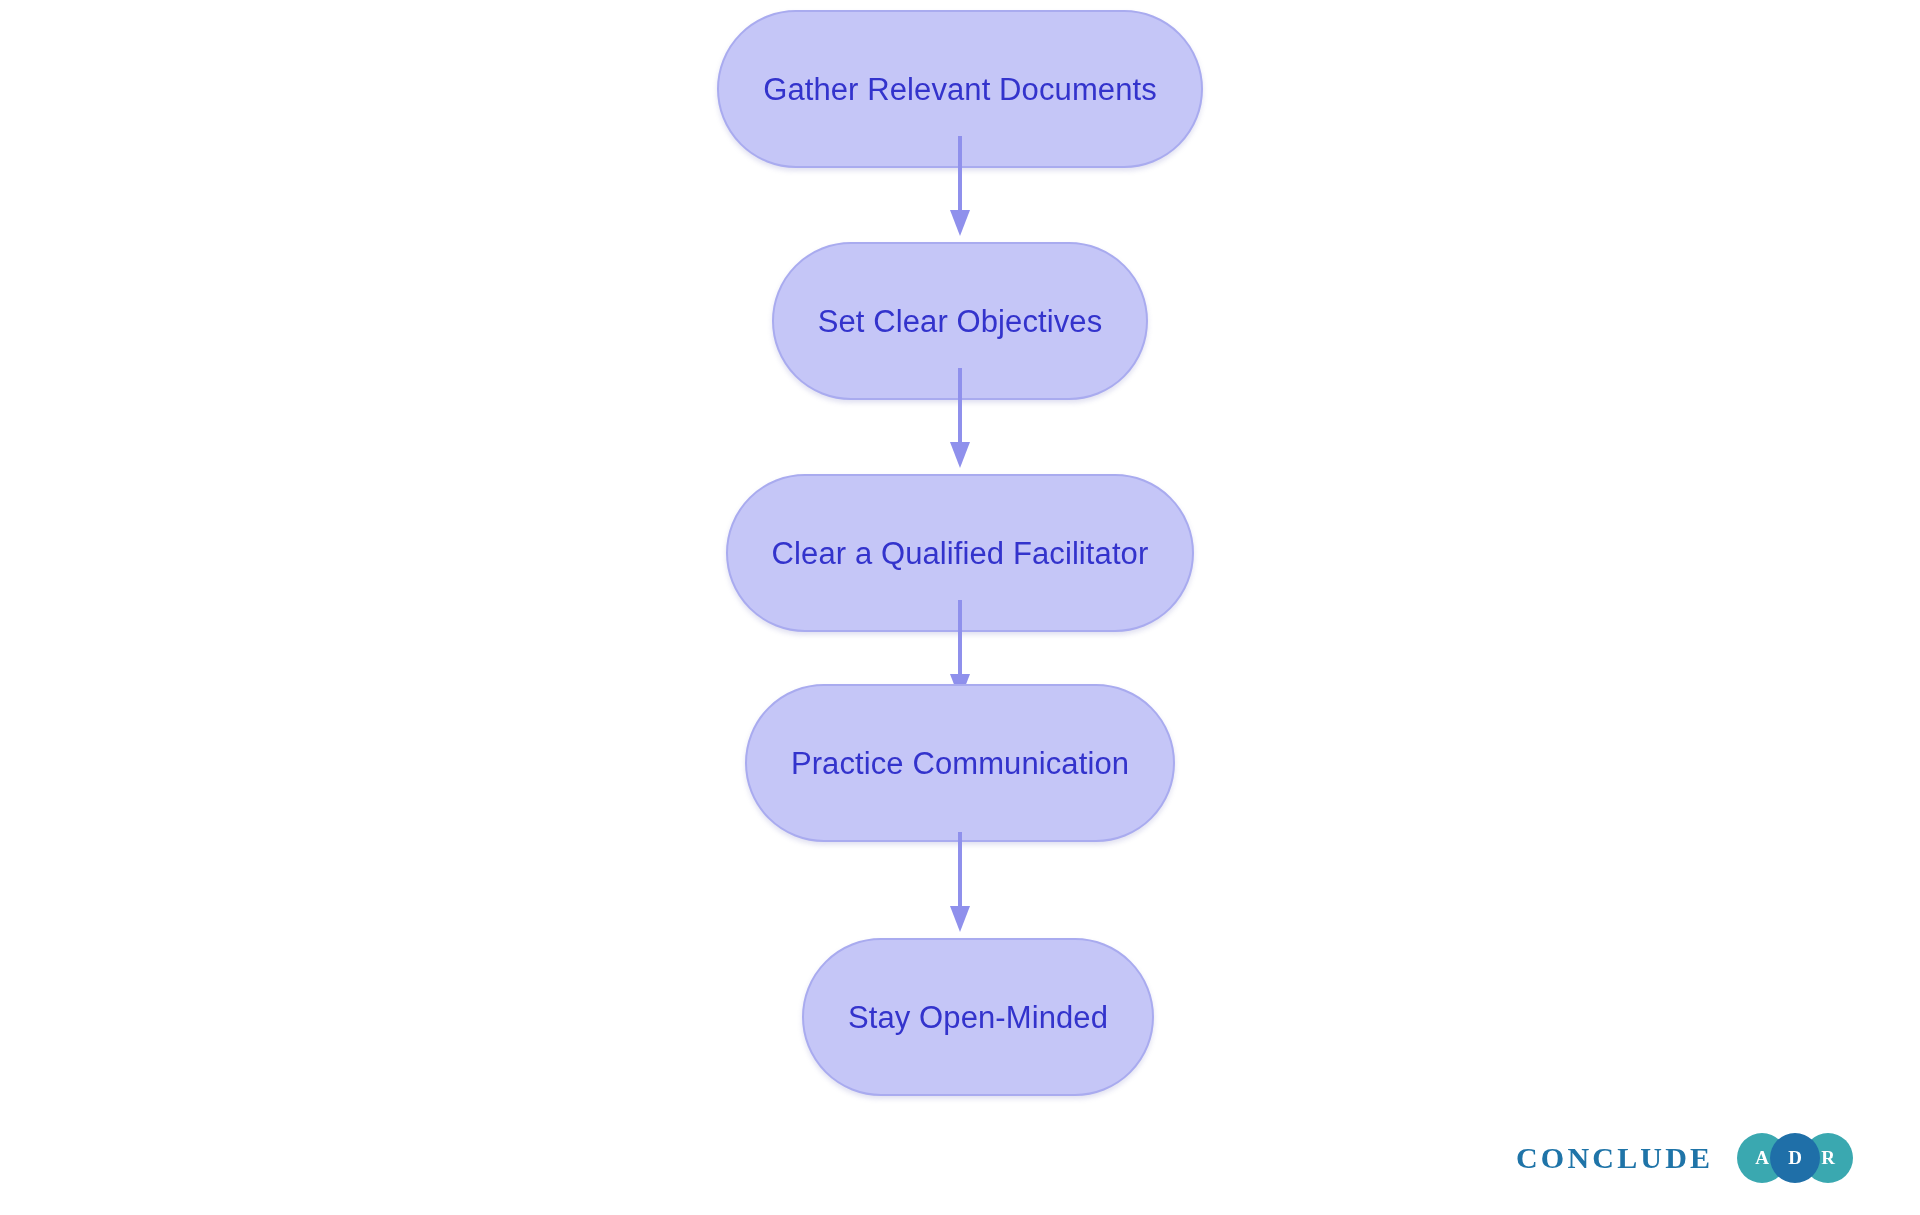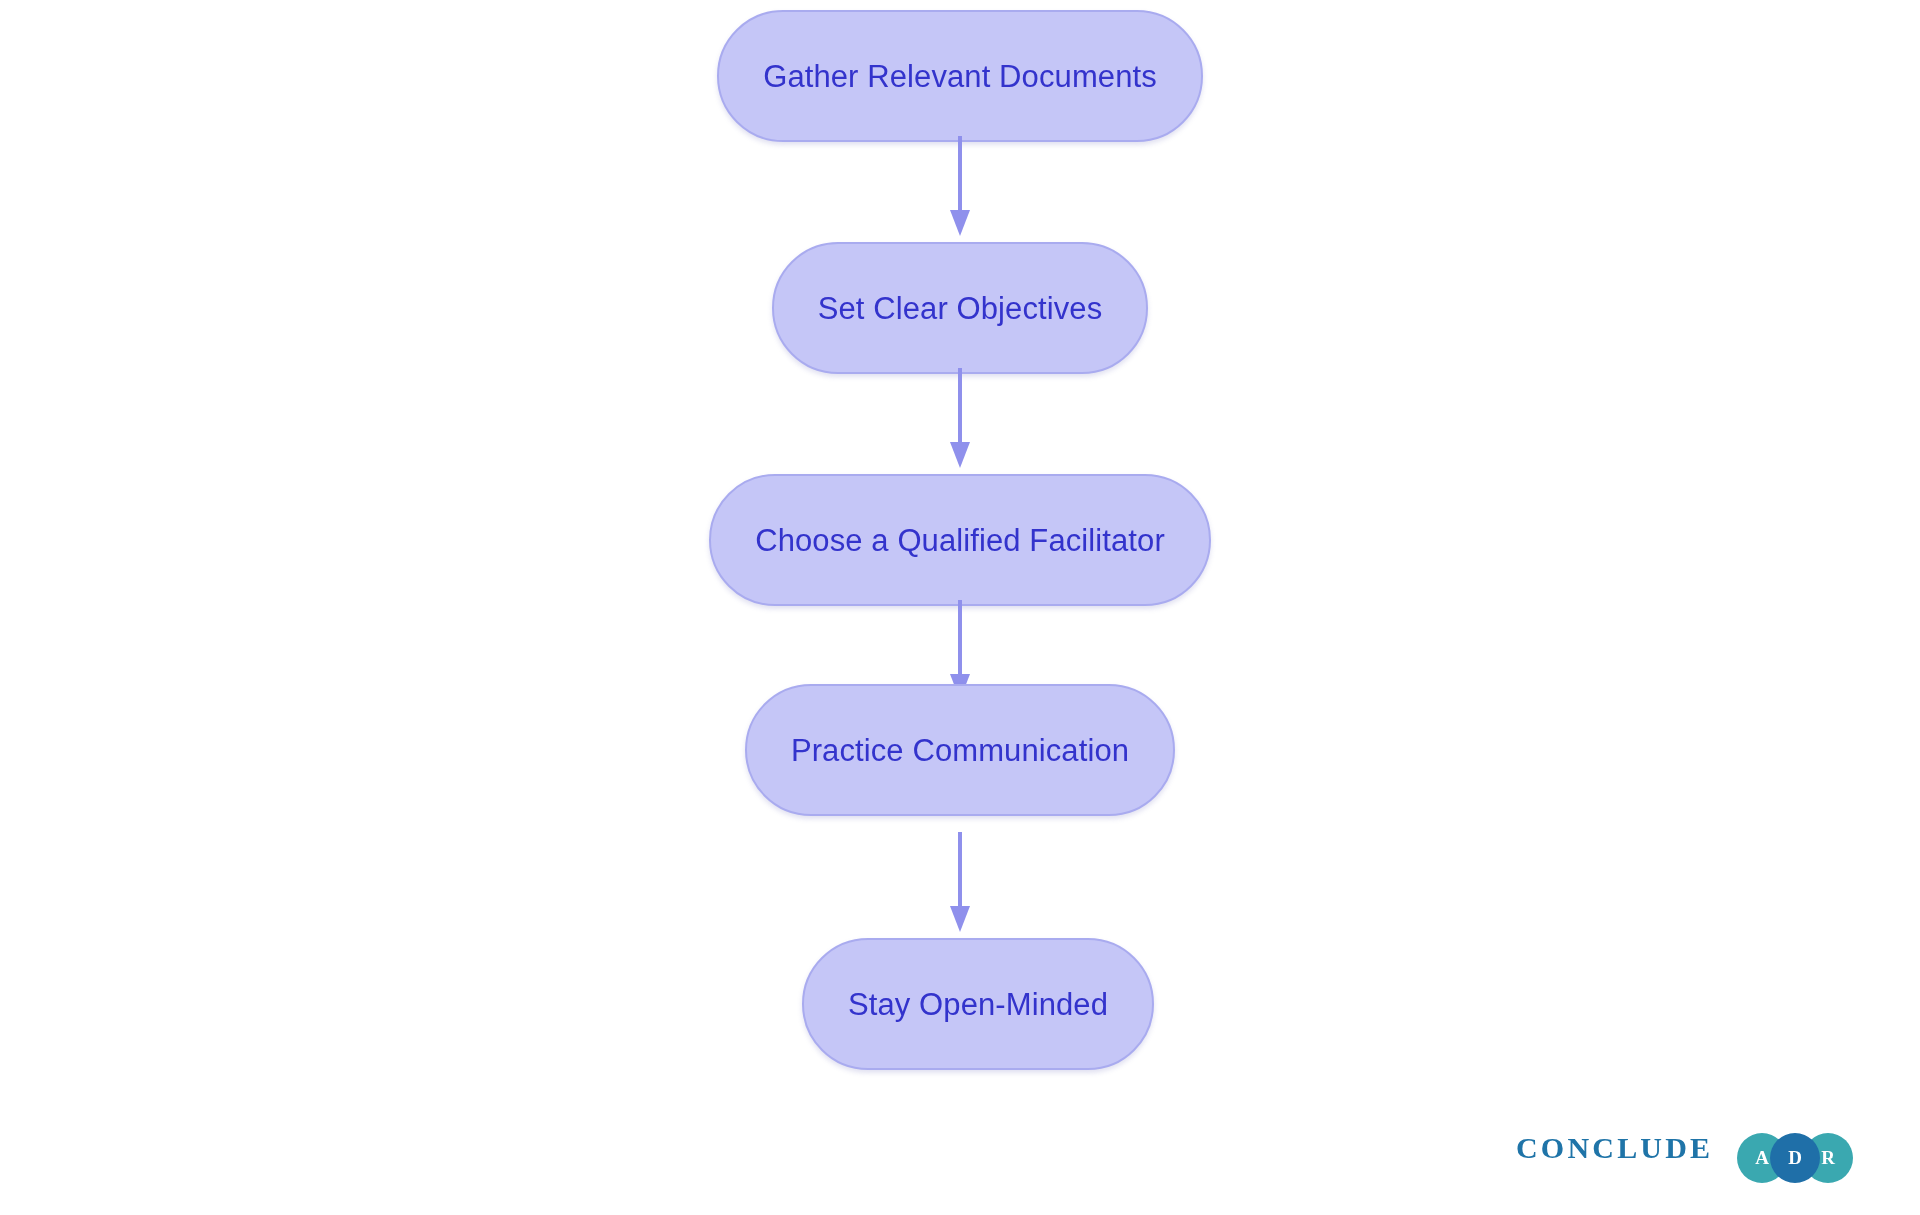--- a/index.html
+++ b/index.html
@@ -36,21 +36,21 @@
   .flow-node {
     box-sizing: border-box;
     display: flex;
     align-items: center;
     justify-content: center;
     background: #c5c6f7;
     border: 2px solid #a9abef;
     border-radius: 999px;
     box-shadow: 0 3px 5px rgba(120,120,190,0.22);
     padding: 0 44px;
-    height: 132px;
+    height: 158px;
     text-align: right;
   }
 
   .flow-node-label {
     color: #3333cc;
     font-size: 31px;
     font-weight: 400;
     letter-spacing: 0.1px;
     white-space: nowrap;
     line-height: 1;
@@ -65,20 +65,21 @@
     justify-content: center;
   }
   .connector svg { display: block; }
 
   
   #brand-logo {
     position: absolute;
     left: 1516px;
     top: 1133px;
     display: flex;
+    align-items: center;
     gap: 24px;
   }
   .brand-wordmark {
     font-family: "Liberation Serif", "DejaVu Serif", serif;
     font-weight: 700;
     font-size: 30px;
     letter-spacing: 3.2px;
     color: #1f74a8;
     line-height: 1;
   }
@@ -132,21 +133,21 @@
 
   <div class="connector" style="top:368px;">
     <svg width="26" height="102" viewBox="0 0 26 102" aria-hidden="true">
       <line x1="13" y1="0" x2="13" y2="76" stroke="#8f90ec" stroke-width="4"></line>
       <polygon points="3,74 23,74 13,100" fill="#8f90ec"></polygon>
     </svg>
   </div>
 
   <div class="flow-row" style="top:474px;">
     <div class="flow-node">
-      <span class="flow-node-label">Choose a Qualified Facilitator</span>
+      <span class="flow-node-label">Clear a Qualified Facilitator</span>
     </div>
   </div>
 
   <div class="connector" style="top:600px;">
     <svg width="26" height="102" viewBox="0 0 26 102" aria-hidden="true">
       <line x1="13" y1="0" x2="13" y2="76" stroke="#8f90ec" stroke-width="4"></line>
       <polygon points="3,74 23,74 13,100" fill="#8f90ec"></polygon>
     </svg>
   </div>
 

